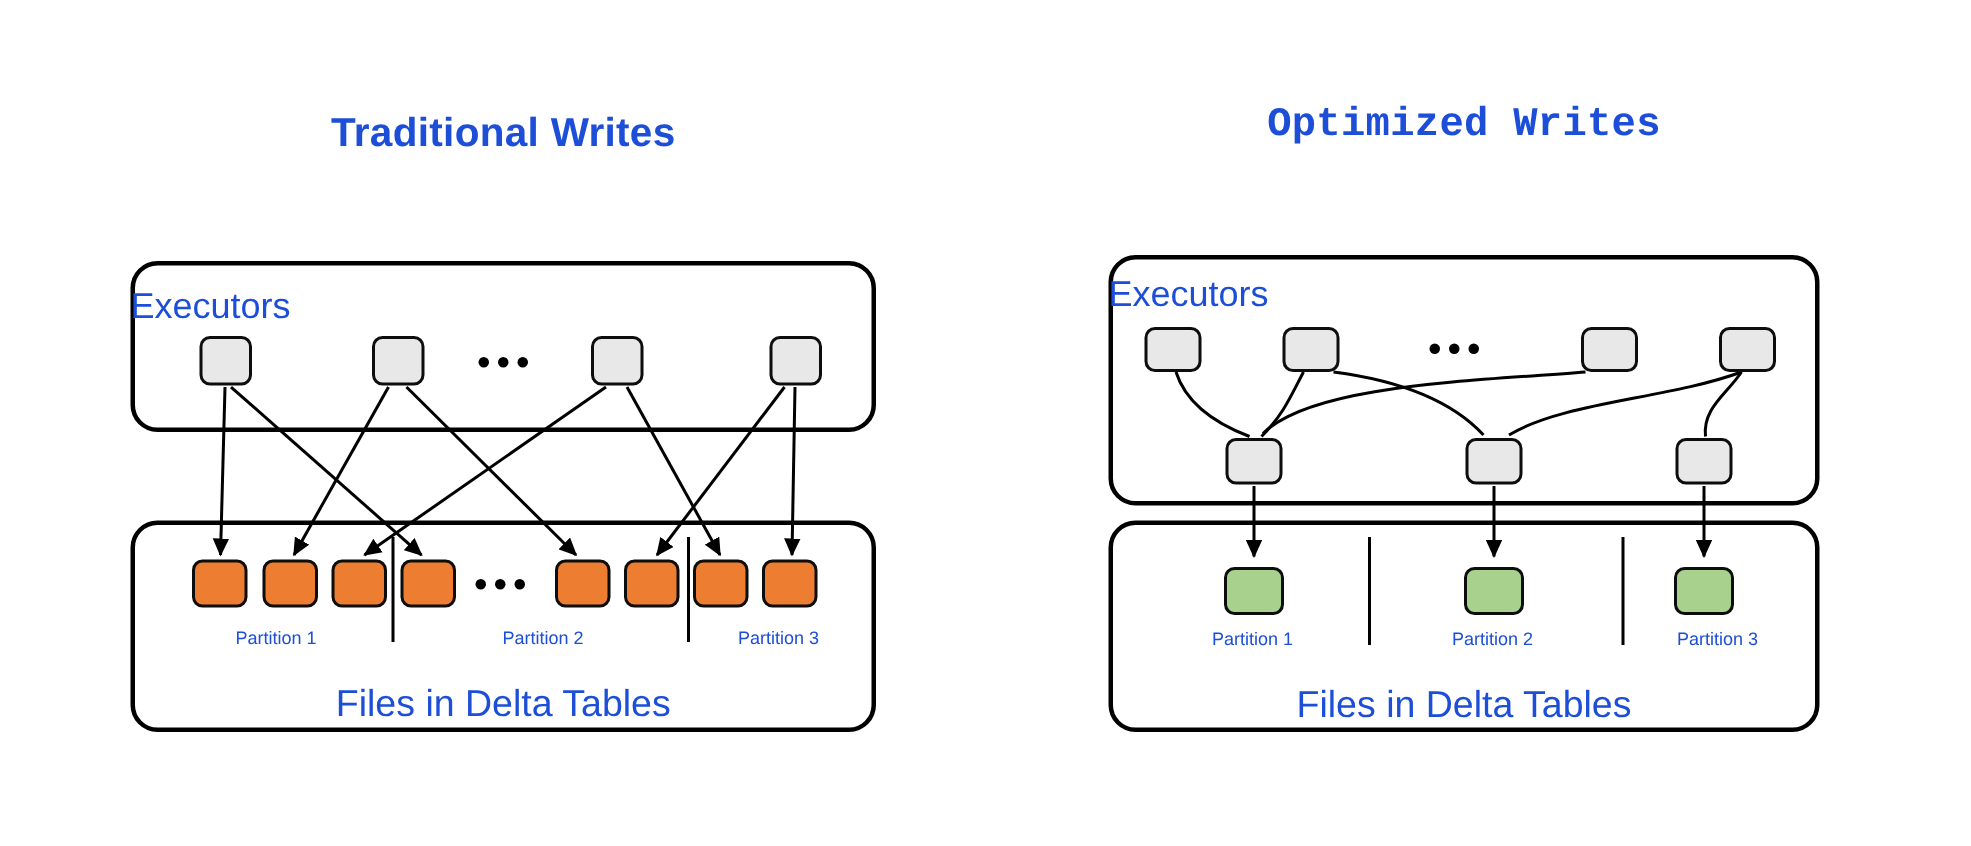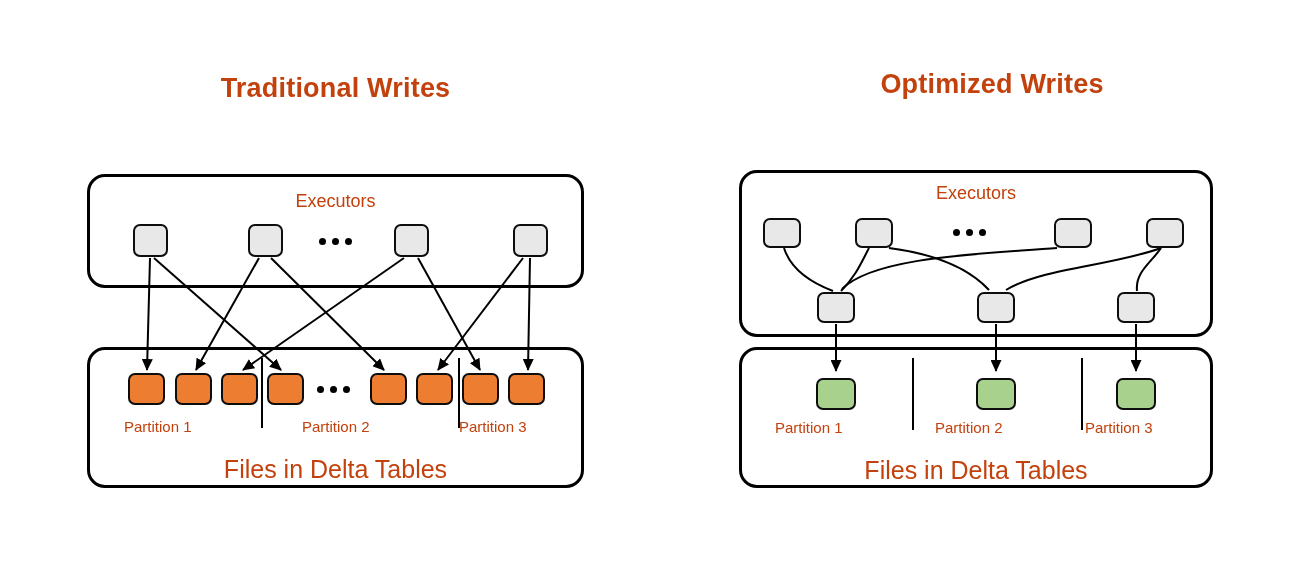--- a/index.html
+++ b/index.html
@@ -1,35 +1,35 @@
 <!DOCTYPE html>
 <html><head>
 <meta charset="utf-8">
 <style>
   html,body{margin:0;padding:0;background:#ffffff;}
   .canvas{
     position:relative;width:1314px;height:564px;background:#ffffff;overflow:hidden;
-    font-family:"Liberation Sans","DejaVu Sans",sans-serif;color:#c2410c;
+    font-family:"Liberation Sans","DejaVu Sans",sans-serif;color:#1d4ed8;
   }
   .lines{position:absolute;left:0;top:0;z-index:2;}
   .lines path{stroke:#000;stroke-width:2;fill:none;}
   .bigbox{
     position:absolute;z-index:1;background:#fff;border:3px solid #000;
     border-radius:18px;box-sizing:border-box;
   }
-  .boxlabel{position:absolute;z-index:3;text-align:center;font-size:18px;}
+  .boxlabel{position:absolute;z-index:3;text-align:left;font-size:24px;}
   .panel-title{position:absolute;z-index:3;text-align:center;font-size:27px;font-weight:600;letter-spacing:0.2px;}
   .sq{position:absolute;z-index:3;box-sizing:border-box;border:2px solid #0d0d0d;border-radius:7px;}
   .gray{background:#E8E8E8;}
   .orange{background:#ED7D31;}
   .green{background:#A9D18E;}
   .dots{position:absolute;z-index:3;display:flex;gap:6px;align-items:center;}
   .dots i{width:7px;height:7px;border-radius:50%;background:#000;display:block;}
   .divider{position:absolute;z-index:3;width:2px;background:#000;}
-  .plabel{position:absolute;z-index:3;width:120px;text-align:left;font-size:15px;}
+  .plabel{position:absolute;z-index:3;width:120px;text-align:center;font-size:12px;}
   .flabel{position:absolute;z-index:3;text-align:center;font-size:25px;}
 
   
   .T-title{left:87px;width:497px;top:73px;}
   .L-exec{left:87px;top:174px;width:497px;height:114px;}
   .L-exec-label{left:87px;width:497px;top:191px;}
   .L-e1{left:133px;top:224px;width:35px;height:33px;}
   .L-e2{left:248px;top:224px;width:35px;height:33px;}
   .L-e3{left:394px;top:224px;width:35px;height:33px;}
   .L-e4{left:513px;top:224px;width:35px;height:33px;}
@@ -45,21 +45,21 @@
   .L-f8{left:508px;top:373px;width:37px;height:32px;}
   .L-files-dots{left:317px;top:386px;}
   .L-div1{left:261px;top:358px;height:70px;}
   .L-div2{left:458px;top:358px;height:70px;}
   .L-p1{left:124px;top:418px;}
   .L-p2{left:302px;top:418px;}
   .L-p3{left:459px;top:418px;}
   .L-files-label{left:87px;width:497px;top:455px;}
 
   
-  .O-title{left:755px;width:474px;top:69px;}
+  .O-title{left:739px;width:474px;top:69px;font-family:Liberation Mono, monospace;}
   .R-exec{left:739px;top:170px;width:474px;height:167px;}
   .R-exec-label{left:739px;width:474px;top:183px;}
   .R-t1{left:763px;top:218px;width:38px;height:30px;}
   .R-t2{left:855px;top:218px;width:38px;height:30px;}
   .R-t3{left:1054px;top:218px;width:38px;height:30px;}
   .R-t4{left:1146px;top:218px;width:38px;height:30px;}
   .R-exec-dots{left:953px;top:229px;}
   .R-i1{left:817px;top:292px;width:38px;height:31px;}
   .R-i2{left:977px;top:292px;width:38px;height:31px;}
   .R-i3{left:1117px;top:292px;width:38px;height:31px;}

